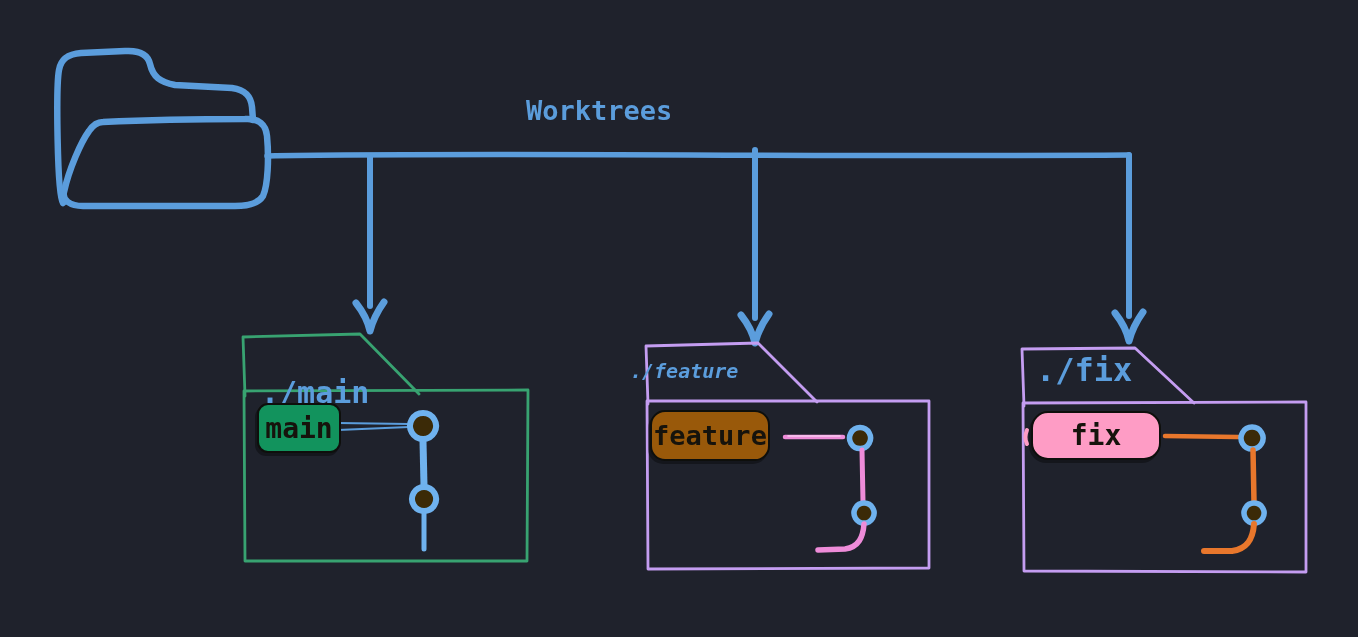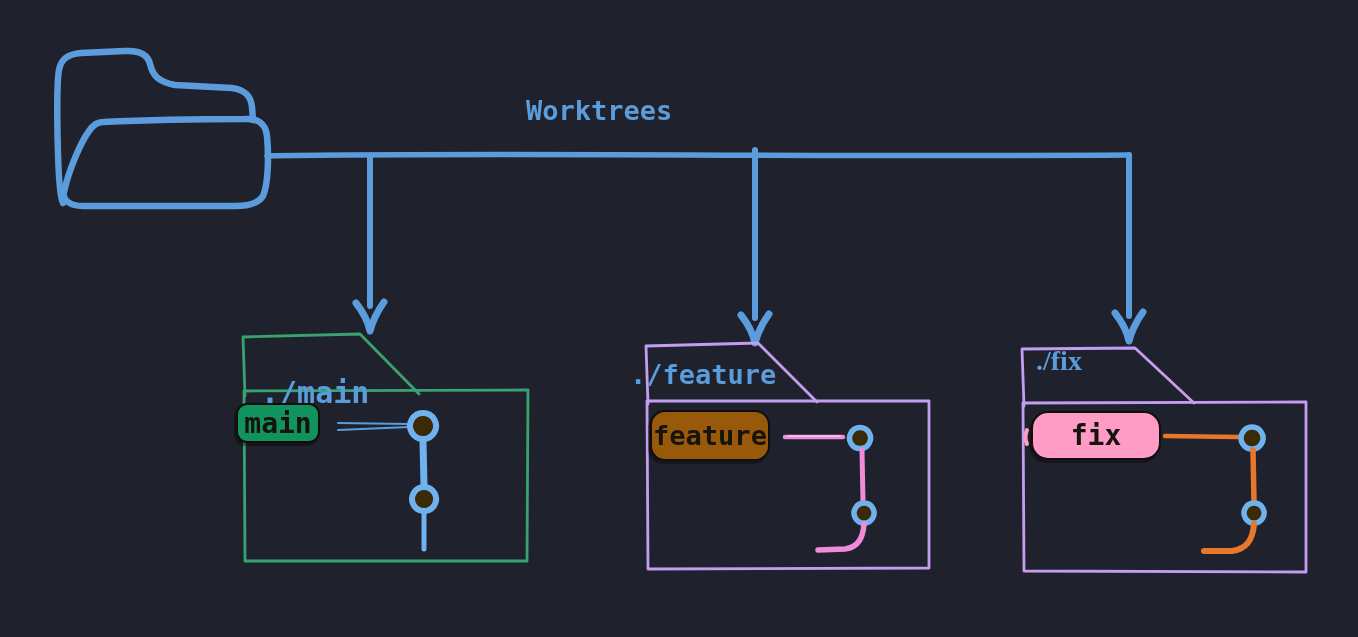--- a/index.html
+++ b/index.html
@@ -26,33 +26,33 @@
     position:absolute;
     color:var(--accent-blue,#5b9ddc);
     font-weight:bold;
     white-space:nowrap;
     line-height:1.05;
     letter-spacing:0;
   }
   #repository-label{left:87px;top:151px;font-size:27px;}
   #worktrees-label{left:526px;top:97px;font-size:27px;text-align:center;}
   #main-path-label{left:261px;top:349px;font-size:30px;margin-top:28px;}
-  #feature-path-label{left:630px;top:361px;font-size:27px;}
-  #fix-path-label{left:1036px;top:346px;font-size:28px;font-family:Liberation Serif, serif;}
+  #feature-path-label{left:630px;top:361px;font-size:20px;font-style:italic;}
+  #fix-path-label{left:1036px;top:354px;font-size:32px;}
 
   .badge{
     position:absolute;
     display:flex;align-items:center;justify-content:center;
     font-weight:bold;
     color:var(--badge-text,#16130c);
     border:2.5px solid var(--badge-border,#0e0f0c);
     box-shadow:-2px 3px 0 rgba(0,0,0,0.35);
     box-sizing:border-box;
   }
-  #badge-main{left:236px;top:403px;width:84px;height:40px;border-radius:11px;background:var(--badge-green,#12935d);font-size:28px;}
+  #badge-main{left:257px;top:403px;width:84px;height:50px;border-radius:11px;background:var(--badge-green,#12935d);font-size:28px;}
   #badge-feature{left:650px;top:410px;width:120px;height:51px;border-radius:15px;background:var(--badge-brown,#99590a);font-size:27px;}
   #badge-fix{left:1031px;top:411px;width:130px;height:49px;border-radius:17px;background:var(--badge-pink,#fe9cc5);font-size:28px;}
 </style>
 </head>
 <body>
 
 <div id="canvas">
 
   <svg id="strokes" viewBox="0 0 1358 637">
 

